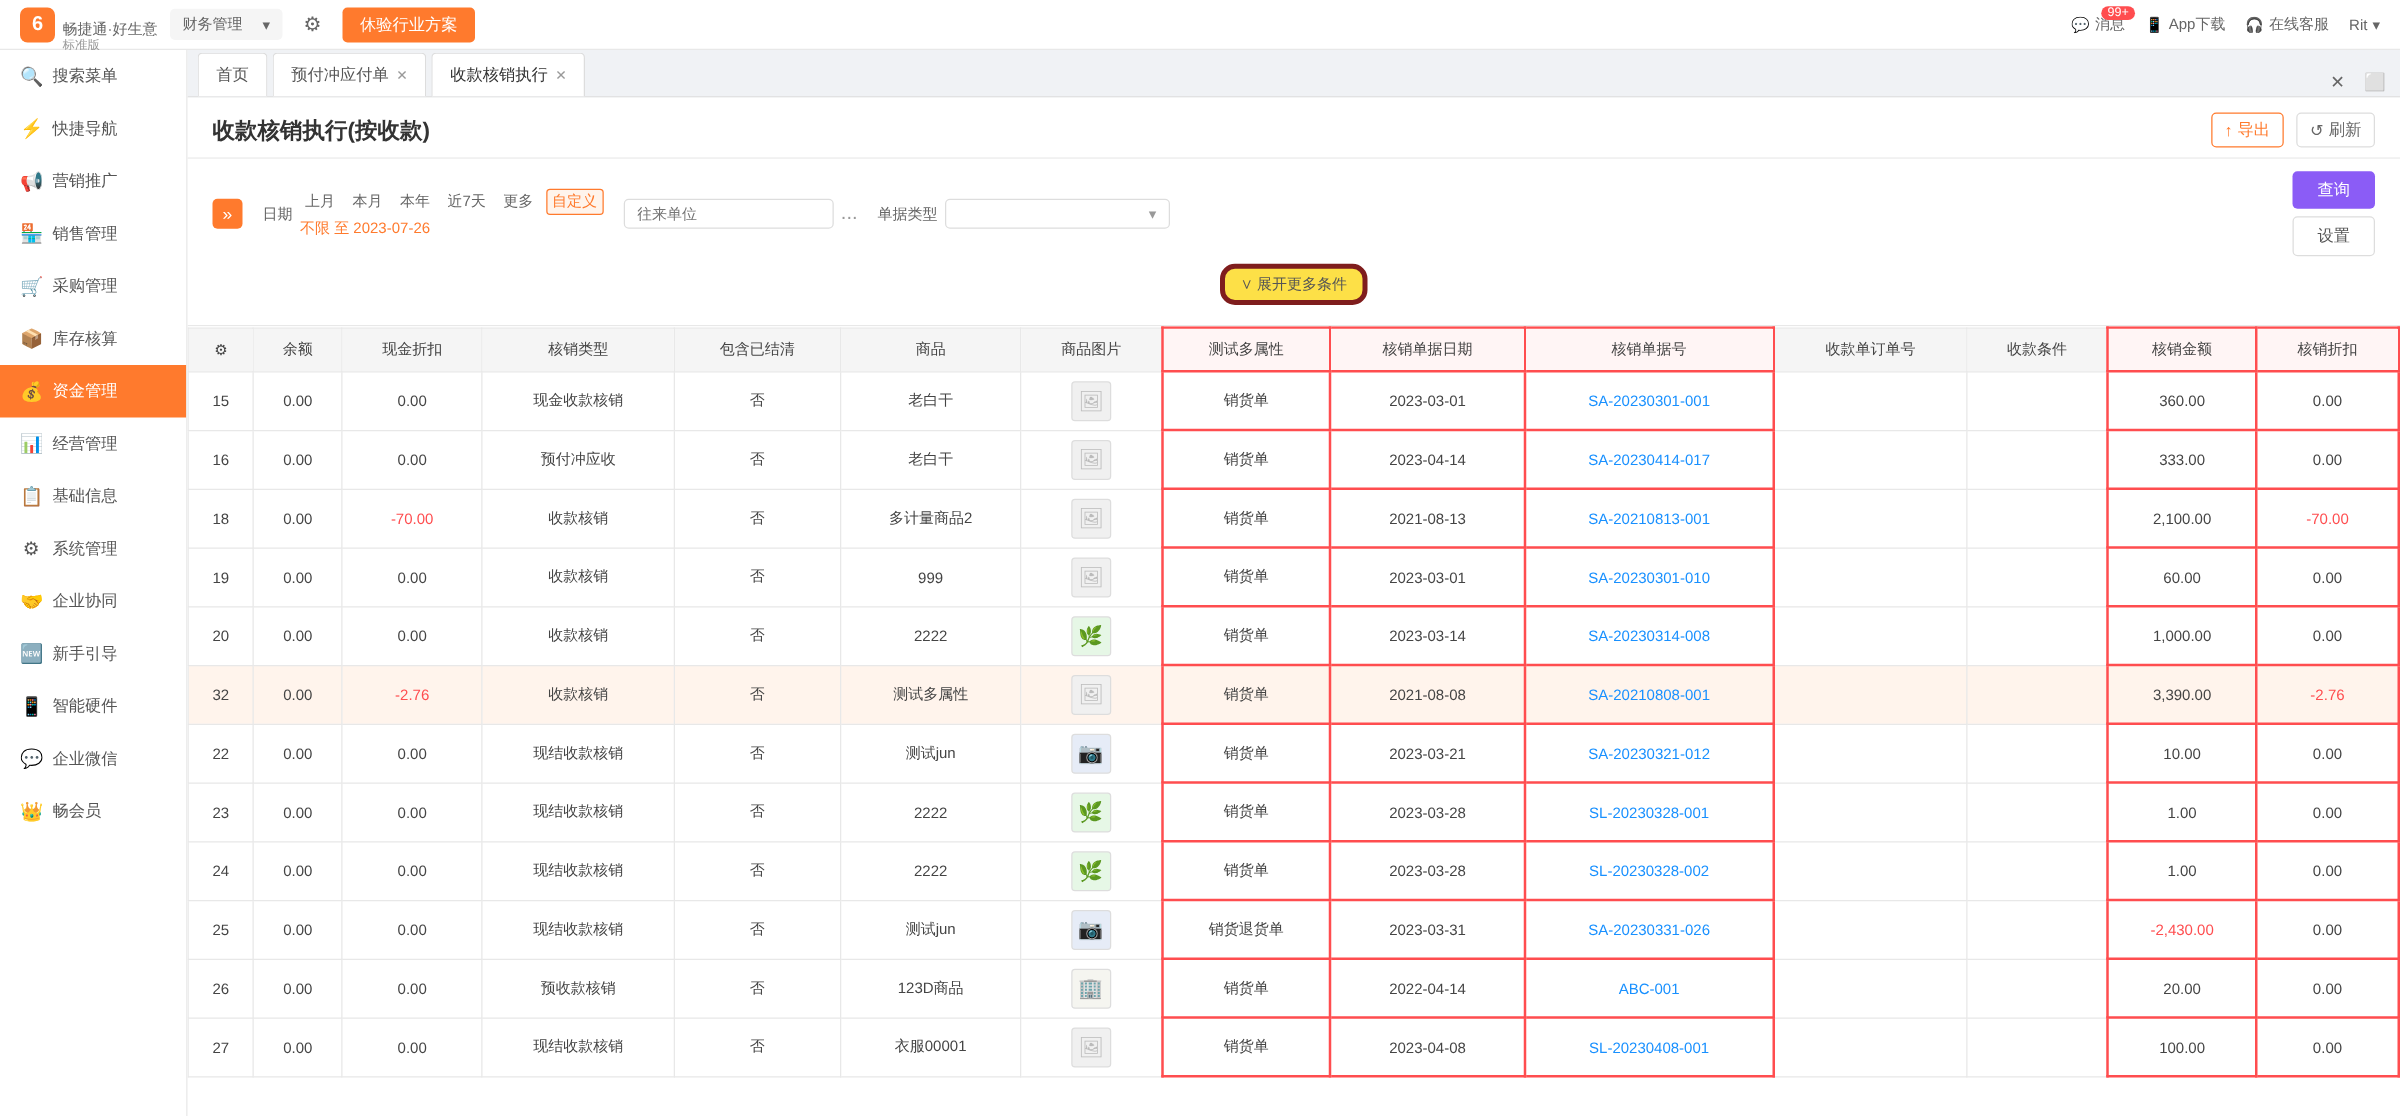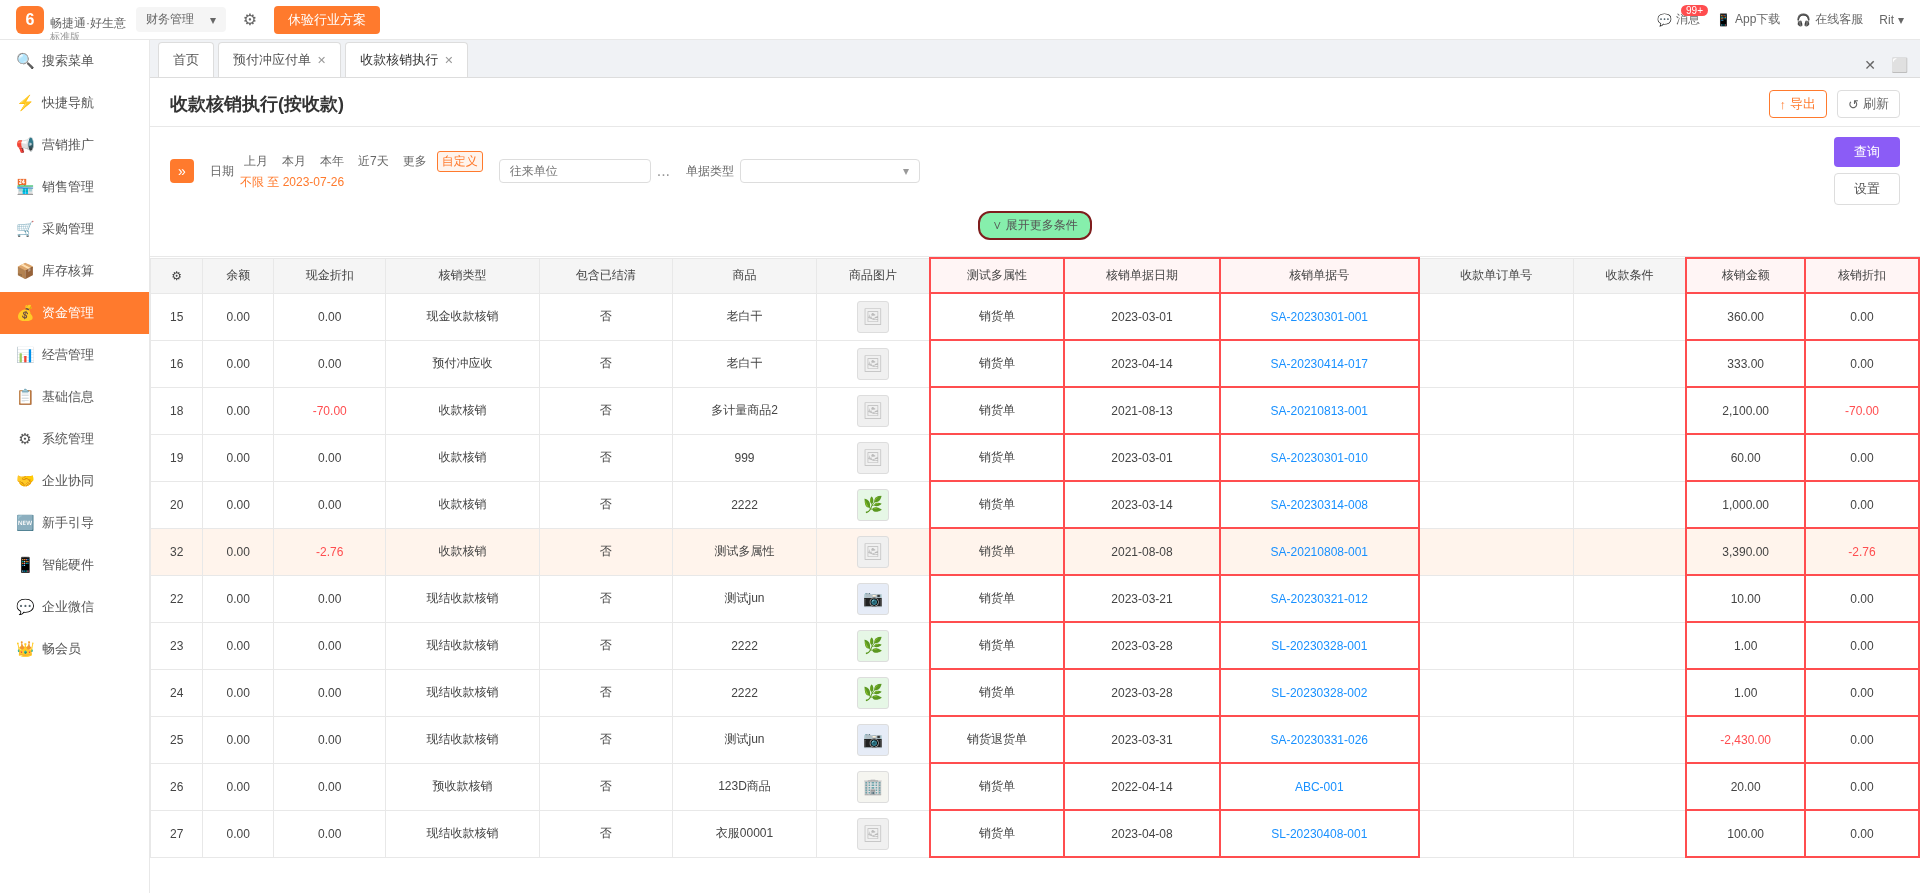--- a/index.html
+++ b/index.html
@@ -59,26 +59,26 @@
     .filter-bar { background: #fff; padding: 10px 20px; border-bottom: 1px solid #e8e8e8; }
     .filter-row { display: flex; align-items: center; gap: 16px; flex-wrap: wrap; }
     .filter-expand-btn { width: 24px; height: 24px; background: #ff7a2d; color: #fff; border-radius: 4px; display: flex; align-items: center; justify-content: center; cursor: pointer; font-size: 14px; }
     .filter-item { display: flex; align-items: center; gap: 6px; }
     .filter-label { color: #666; font-size: 12px; white-space: nowrap; }
     .date-range { display: flex; flex-direction: column; gap: 2px; }
     .date-shortcuts { display: flex; gap: 6px; align-items: center; }
     .date-shortcut { color: #666; font-size: 12px; cursor: pointer; padding: 1px 4px; }
     .date-shortcut.active { color: #ff7a2d; background: #fff4ec; border-radius: 3px; border: 1px solid #ff7a2d; }
     .date-current { color: #ff7a2d; font-size: 12px; }
-    .unit-input { border: 1px solid #ddd; border-radius: 4px; padding: 4px 10px; font-size: 12px; color: #999; width: 152px; }
+    .unit-input { border: 1px solid #ddd; border-radius: 4px; padding: 4px 10px; font-size: 12px; color: #999; width: 168px; }
     .more-dots { color: #999; font-size: 16px; cursor: pointer; }
     .voucher-type-select { border: 1px solid #ddd; border-radius: 4px; padding: 4px 10px; font-size: 12px; color: #999; width: 180px; display: flex; align-items: center; justify-content: space-between; cursor: pointer; }
     .query-btn { background: #8b5cf6; color: #fff; border: none; border-radius: 4px; padding: 6px 20px; font-size: 13px; cursor: pointer; }
     .settings-btn { border: 1px solid #ddd; background: #fff; border-radius: 4px; padding: 6px 4px; font-size: 13px; cursor: pointer; color: #555; }
-    .expand-conditions { display: flex; align-items: center; justify-content: center; gap: 4px; color: #555; font-size: 12px; cursor: pointer; padding: 4px 12px; background: #86efac; border-radius: 12px; border: 2px solid #7f1d1d; margin: 0 auto; width: fit-content; }
+    .expand-conditions { display: flex; align-items: center; justify-content: center; gap: 4px; color: #555; font-size: 12px; cursor: pointer; padding: 4px 12px; background: #fde047; border-radius: 12px; border: 4px solid #7f1d1d; margin: 0 auto; width: fit-content; }
 
     
     .table-area { flex: 1; overflow: auto; background: #fff; }
     table { width: 100%; border-collapse: collapse; font-size: 12px; }
     thead th { background: #f5f5f5; border: 1px solid #e8e8e8; padding: 8px 8px; text-align: center; font-weight: 500; white-space: nowrap; color: #444; position: sticky; top: 0; z-index: 10; }
     tbody td { border: 1px solid #e8e8e8; padding: 7px 8px; text-align: center; white-space: nowrap; color: #444; }
     tbody tr.highlighted { background: #fff4ec; }
     .link-text { color: #1890ff; cursor: pointer; text-decoration: none; }
     .negative { color: #ff4d4f; }
     .img-placeholder { width: 32px; height: 32px; background: #f0f0f0; display: inline-flex; align-items: center; justify-content: center; border: 1px solid #ddd; border-radius: 3px; font-size: 16px; color: #bbb; }

